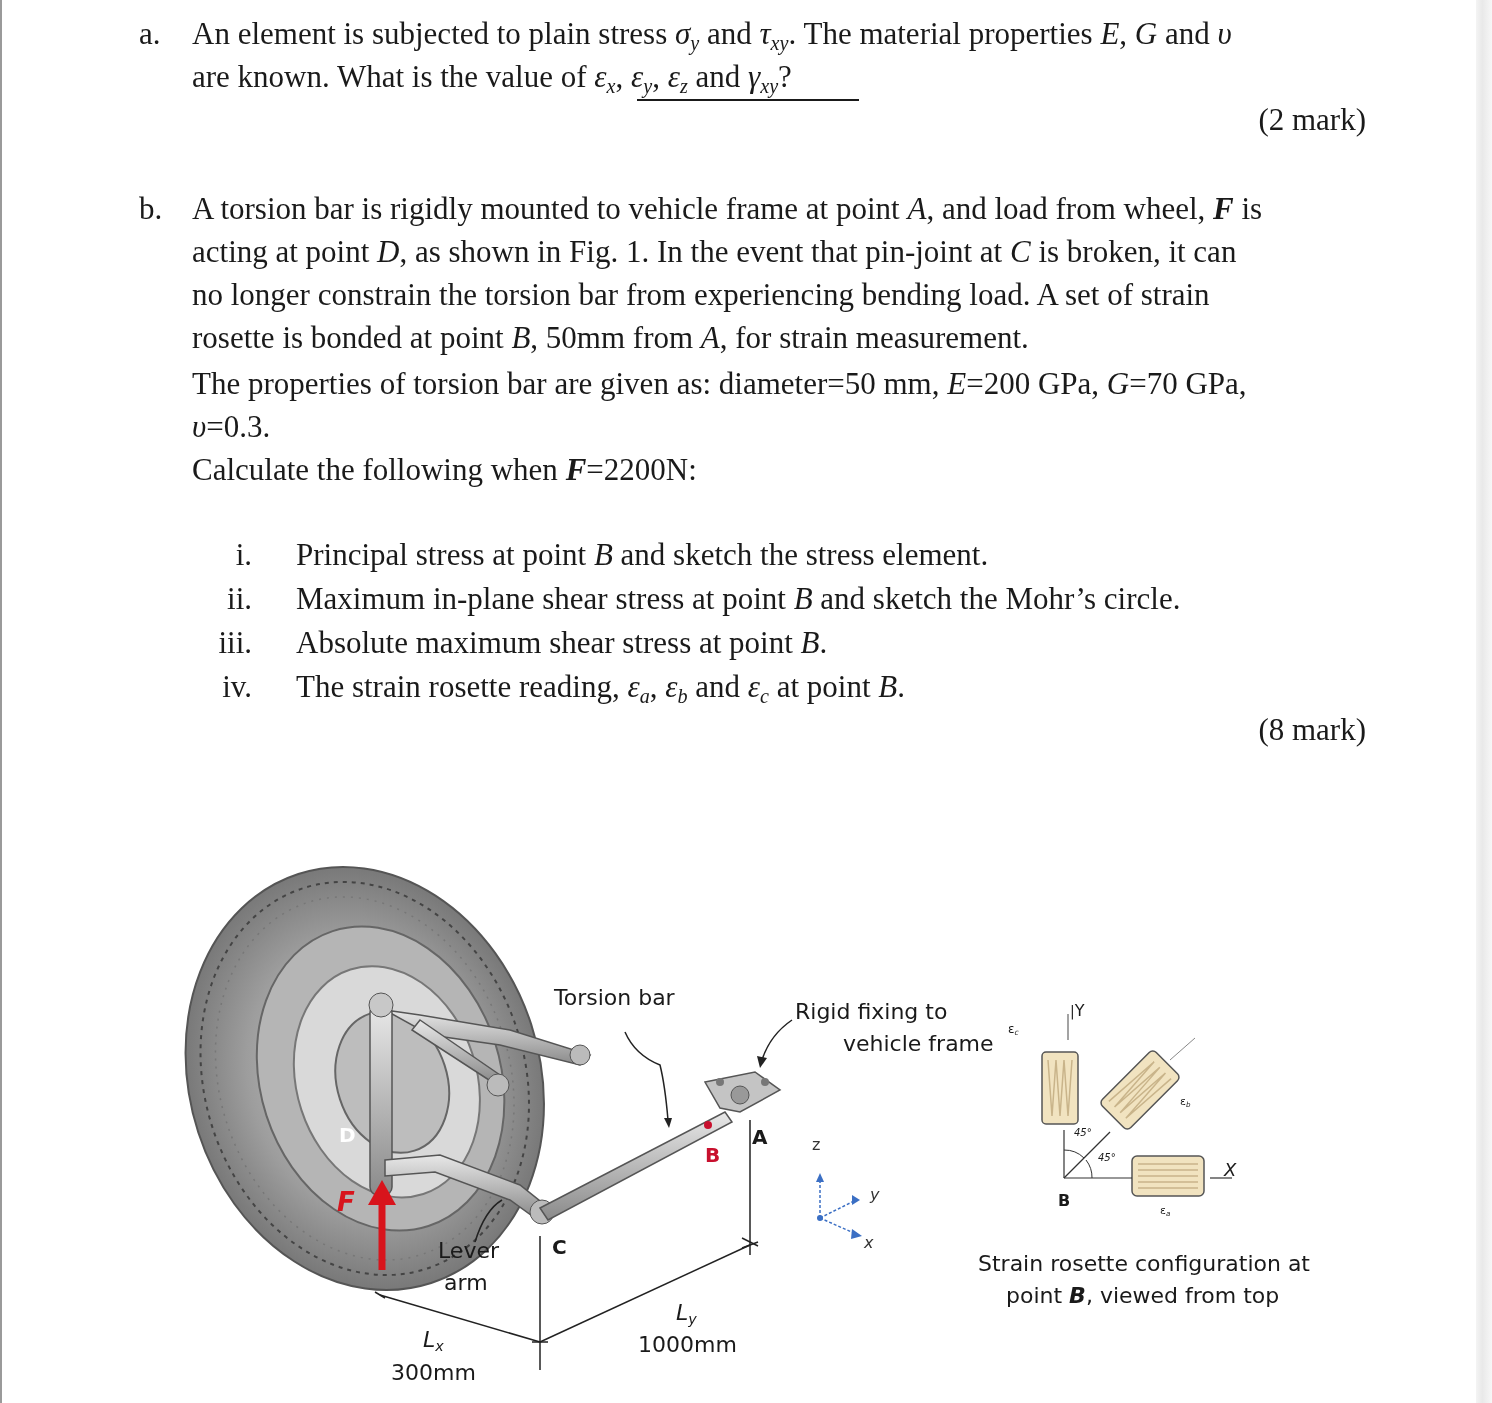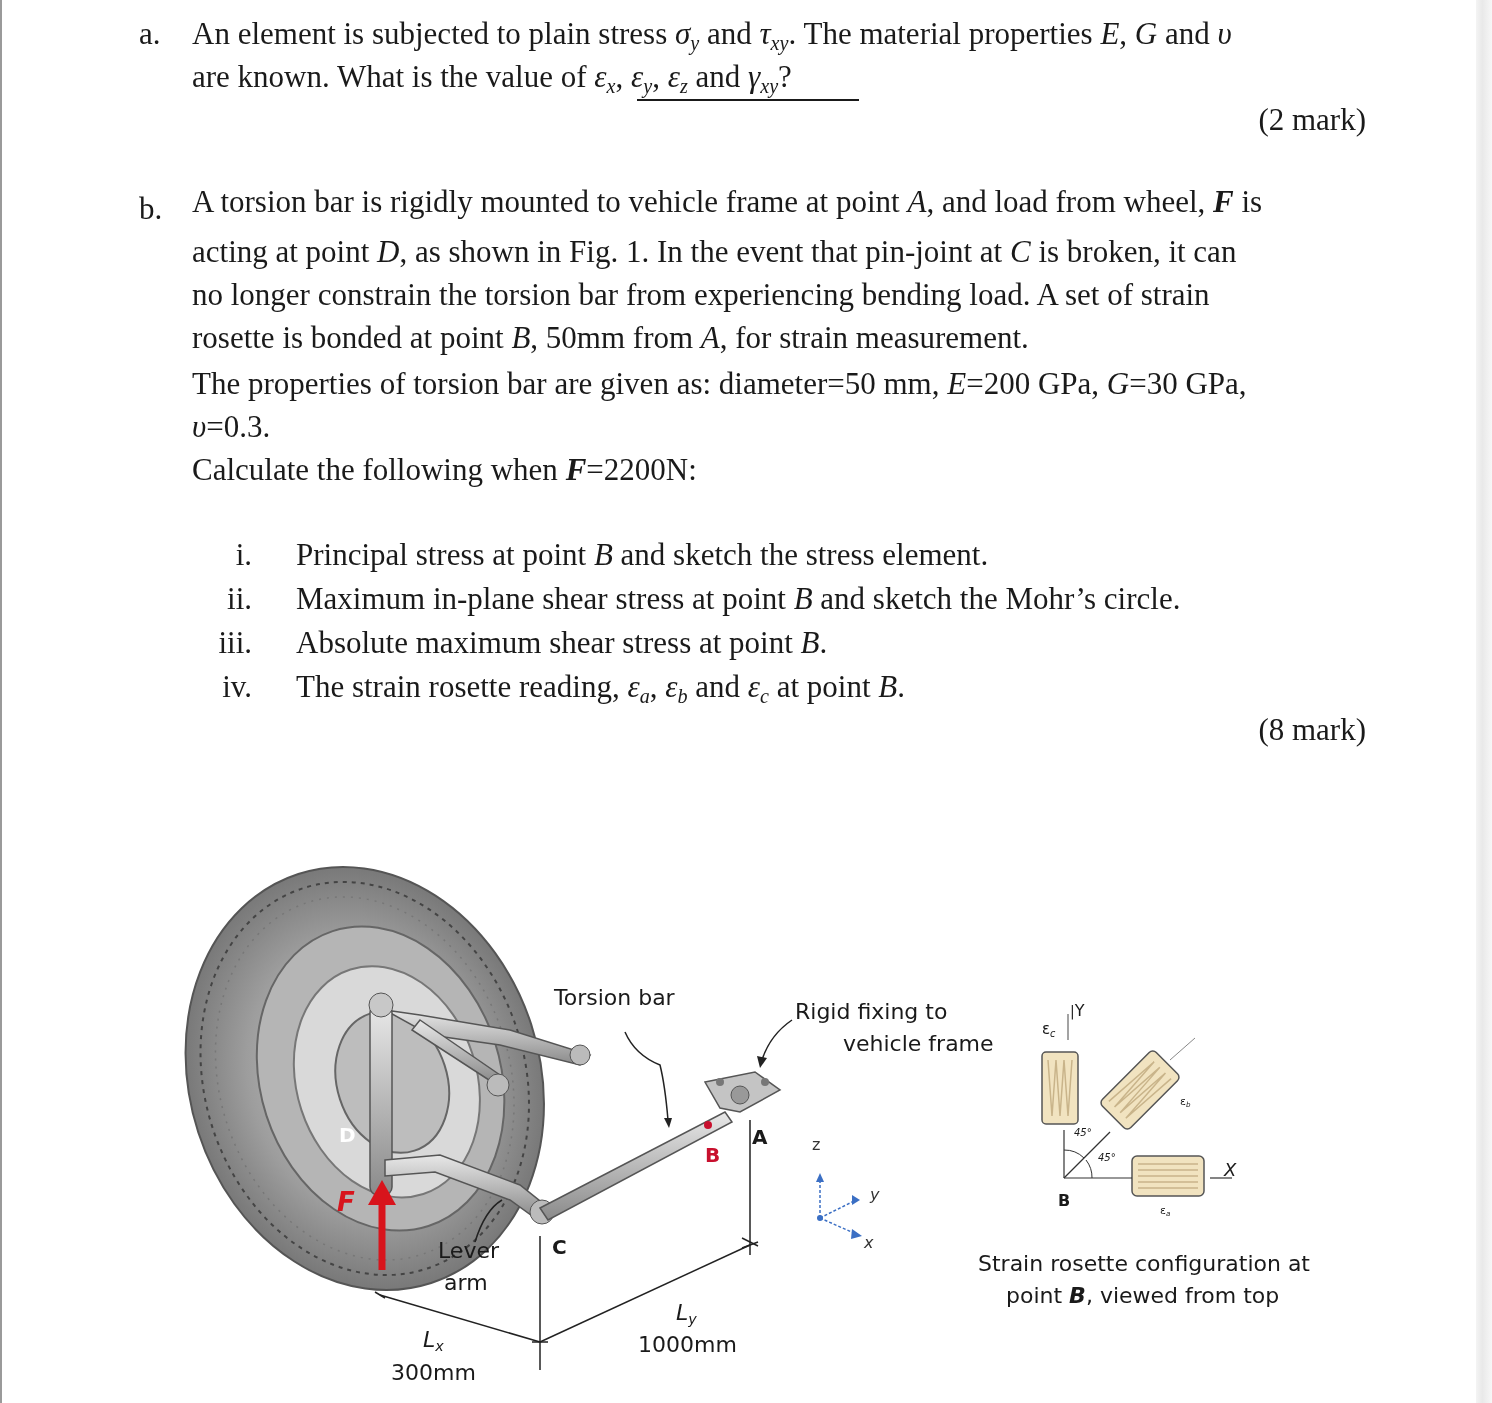--- a/index.html
+++ b/index.html
@@ -39,34 +39,34 @@
   <div class="abs q-text" style="left:192px; top:55px;">
     <span>are known. What is the value of </span><span class="it">ε</span><sub>x</sub><span>, </span><span class="it">ε</span><sub>y</sub><span>, </span><span class="it">ε</span><sub>z</sub><span> and </span><span class="it">γ</span><sub>xy</sub><span>?</span>
   </div>
   <div class="underline-a"></div>
   <div class="mark" style="top:98px;">(2 mark)</div>
 </section>
 
 <section>
   <div class="label" style="left:139px; top:187px;">b.</div>
 
-  <div class="abs q-text" style="left:192px; top:180px;">
+  <div class="abs q-text" style="left:192px; top:187px;">
     <span>A torsion bar is rigidly mounted to vehicle frame at point </span><span class="it">A</span><span>, and load from wheel, </span><b class="bf">F</b><span> is</span>
   </div>
   <div class="abs q-text" style="left:192px; top:230px;">
     <span>acting at point </span><span class="it">D</span><span>, as shown in Fig. 1. In the event that pin-joint at </span><span class="it">C</span><span> is broken, it can</span>
   </div>
   <div class="abs q-text" style="left:192px; top:273px;">
     <span>no longer constrain the torsion bar from experiencing bending load. A set of strain</span>
   </div>
   <div class="abs q-text" style="left:192px; top:316px;">
     <span>rosette is bonded at point </span><span class="it">B</span><span>, 50mm from </span><span class="it">A</span><span>, for strain measurement.</span>
   </div>
   <div class="abs q-text" style="left:192px; top:362px;">
-    <span>The properties of torsion bar are given as: diameter=50 mm, </span><span class="it">E</span><span>=200 GPa, </span><span class="it">G</span><span>=30 GPa,</span>
+    <span>The properties of torsion bar are given as: diameter=50 mm, </span><span class="it">E</span><span>=200 GPa, </span><span class="it">G</span><span>=70 GPa,</span>
   </div>
   <div class="abs q-text" style="left:192px; top:405px;text-align:center;">
     <span class="it">υ</span><span>=0.3.</span>
   </div>
   <div class="abs q-text" style="left:192px; top:448px;">
     <span>Calculate the following when </span><b class="bf">F</b><span>=2200N:</span>
   </div>
 
   <div class="sub-item" style="left:192px; top:533px; width:1200px; height:44px;">
     <span class="roman">i.</span>
@@ -197,21 +197,21 @@
 
     <line x1="44" y1="130" x2="44" y2="178" stroke="#333" stroke-width="1.2"></line>
     <line x1="44" y1="178" x2="112" y2="178" stroke="#333" stroke-width="1.2"></line>
     <line x1="44" y1="178" x2="90" y2="132" stroke="#333" stroke-width="1.2"></line>
     <path d="M44 150 A28 28 0 0 1 64 158" fill="none" stroke="#333" stroke-width="1"></path>
     <path d="M72 178 A28 28 0 0 0 66 160" fill="none" stroke="#333" stroke-width="1"></path>
 
     <line x1="190" y1="178" x2="212" y2="178" stroke="#333" stroke-width="1.2"></line>
   </svg>
   <div class="fig-label" style="left:1070px; top:996px; font-size:16px;"><span style="font-size:14px;">|</span><span>Y</span></div>
-  <div class="fig-label" style="left:1042px; top:1022px; font-size:15px; line-height:14px;"><span>ε</span><sub>c</sub></div>
+  <div class="fig-label" style="left:1008px; top:1022px; font-size:12px; line-height:14px;"><span>ε</span><sub>c</sub></div>
   <div class="fig-label" style="left:1180px; top:1095px; font-size:11px; line-height:14px;"><span>ε</span><sub>b</sub></div>
   <div class="fig-label" style="left:1160px; top:1204px; font-size:11px; line-height:14px;text-align:right;"><span>ε</span><sub>a</sub></div>
   <div class="fig-label" style="left:1074px; top:1127px; font-size:10px; line-height:12px; font-style:italic;">45°</div>
   <div class="fig-label" style="left:1098px; top:1152px; font-size:10px; line-height:12px; font-style:italic;">45°</div>
   <div class="fig-label" style="left:1224px; top:1155px; font-size:18px; font-style:italic;">X</div>
   <div class="fig-label" style="left:1058px; top:1186px; font-size:16px; font-weight:bold;">B</div>
   <div class="fig-label" style="left:978px; top:1249px;">Strain rosette configuration at</div>
   <div class="fig-label" style="left:1006px; top:1281px;"><span>point </span><b style="font-style:italic;">B</b><span>, viewed from top</span></div>
 </section>
 

